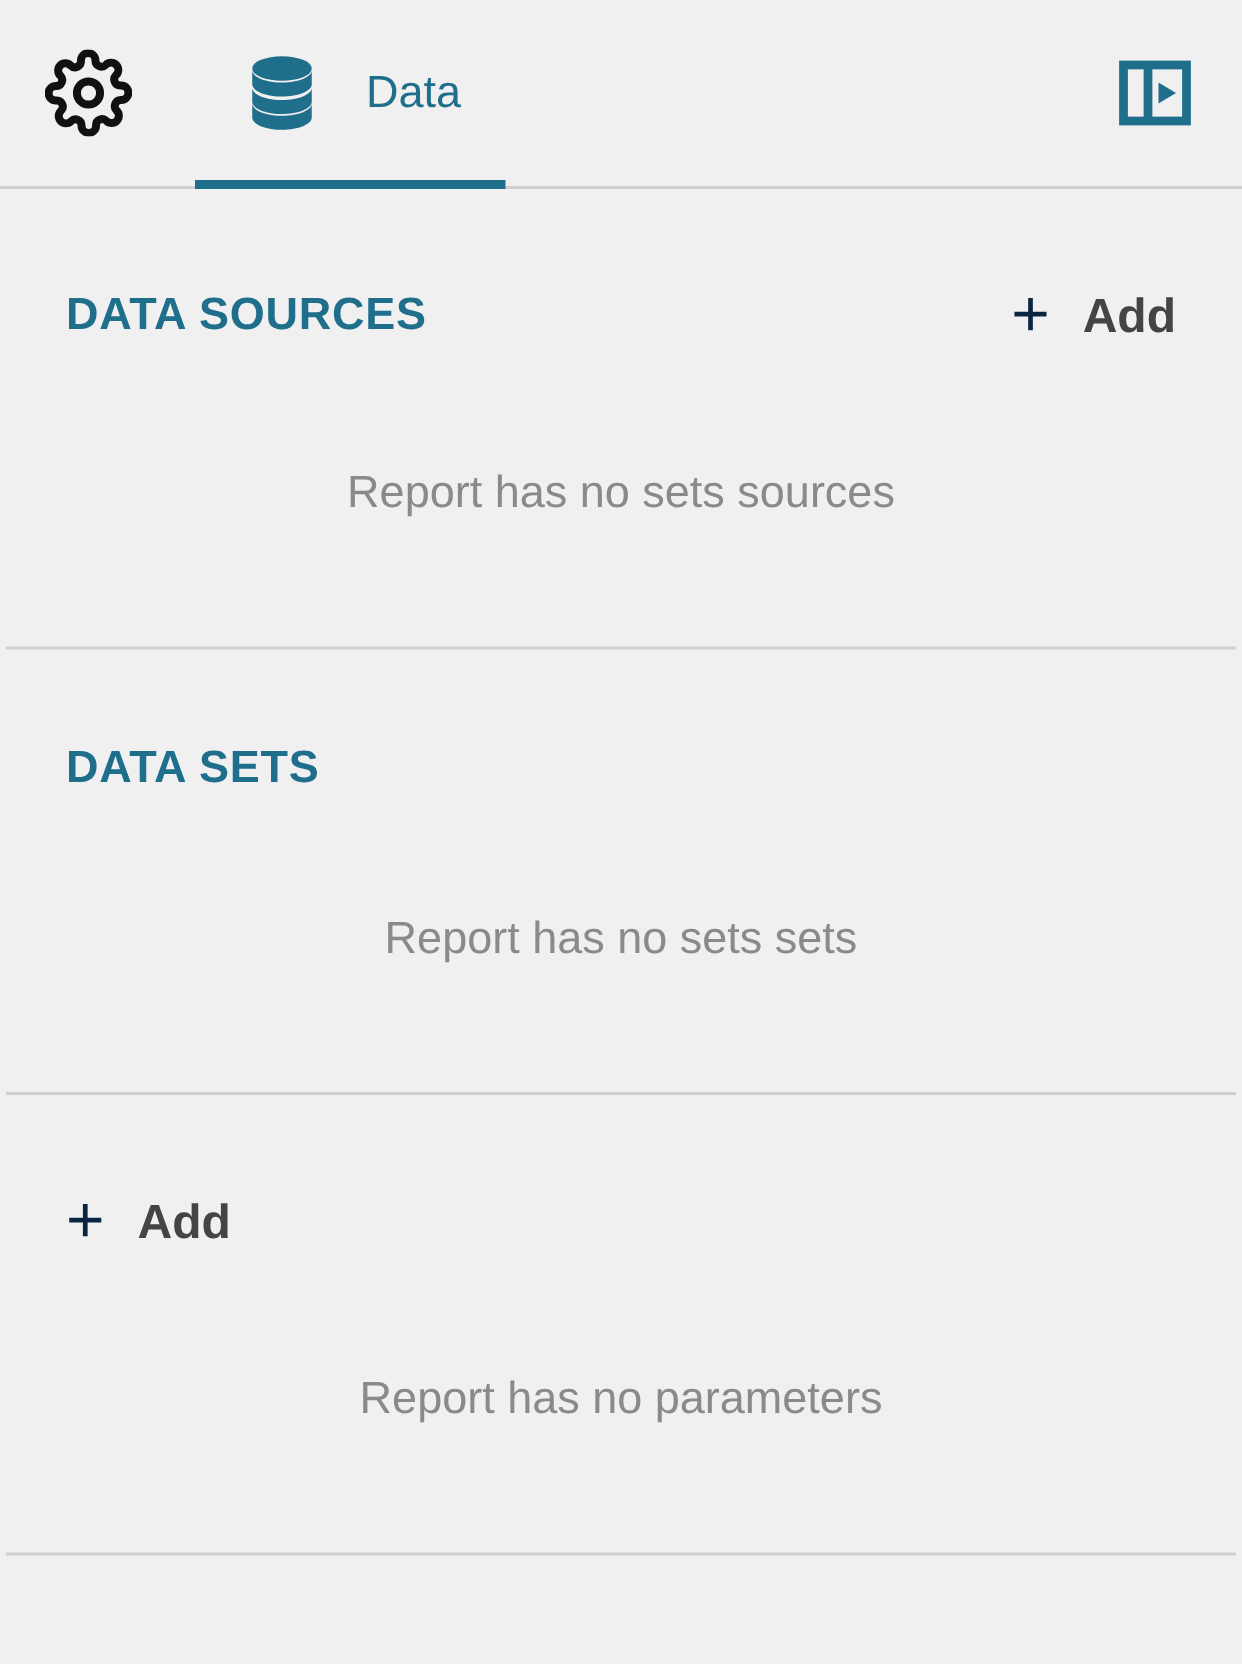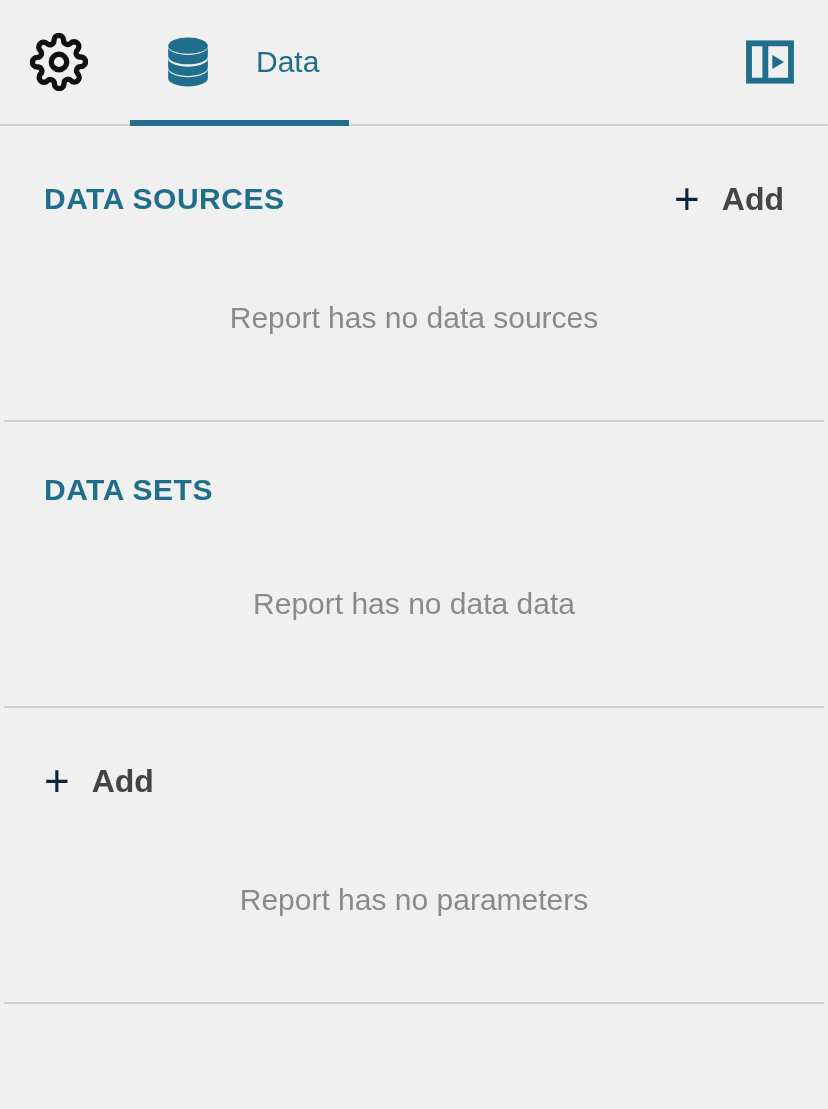--- a/index.html
+++ b/index.html
@@ -29,21 +29,21 @@
       height: 100%;
       cursor: pointer;
     }
     .settings-slot {
       width: 100px;
       justify-content: flex-start;
     }
     .data-tab {
       display: flex;
       align-items: center;
-      gap: 40px;
+      gap: 28px;
       padding: 0 30px;
       height: 100%;
       position: relative;
     }
     .data-tab::after {
       content: "";
       position: absolute;
       bottom: -2px;
       left: 0;
       right: 0;
@@ -56,21 +56,21 @@
       font-weight: 400;
     }
     .spacer { flex: 1; }
     .panel-toggle-slot {
       width: 70px;
       justify-content: flex-end;
     }
     .section {
       padding: 50px 40px 30px 40px;
       border-bottom: 2px solid #d0d0d0;
-      margin: 1px 4px;
+      margin: 12px 4px;
     }
     .section-header {
       display: flex;
       align-items: center;
       justify-content: space-between;
       margin-bottom: 80px;
     }
     .section-title {
       font-size: 30px;
       font-weight: 700;
@@ -147,28 +147,28 @@
 </div>
 
 <div class="section">
   <div class="section-header">
     <span class="section-title">DATA SOURCES</span>
     <button class="add-button">
       <span class="plus-glyph">+</span>
       <span class="add-label">Add</span>
     </button>
   </div>
-  <div class="empty-message">Report has no data sources</div>
+  <div class="empty-message">Report has no sets sources</div>
 </div>
 
 <div class="section">
   <div class="section-header">
     <span class="section-title">DATA SETS</span>
   </div>
-  <div class="empty-message">Report has no data data</div>
+  <div class="empty-message">Report has no sets sets</div>
 </div>
 
 <div class="section">
   <div class="section-header">
     <button class="add-button">
       <span class="plus-glyph">+</span>
       <span class="add-label">Add</span>
     </button>
   </div>
   <div class="empty-message">Report has no parameters</div>

